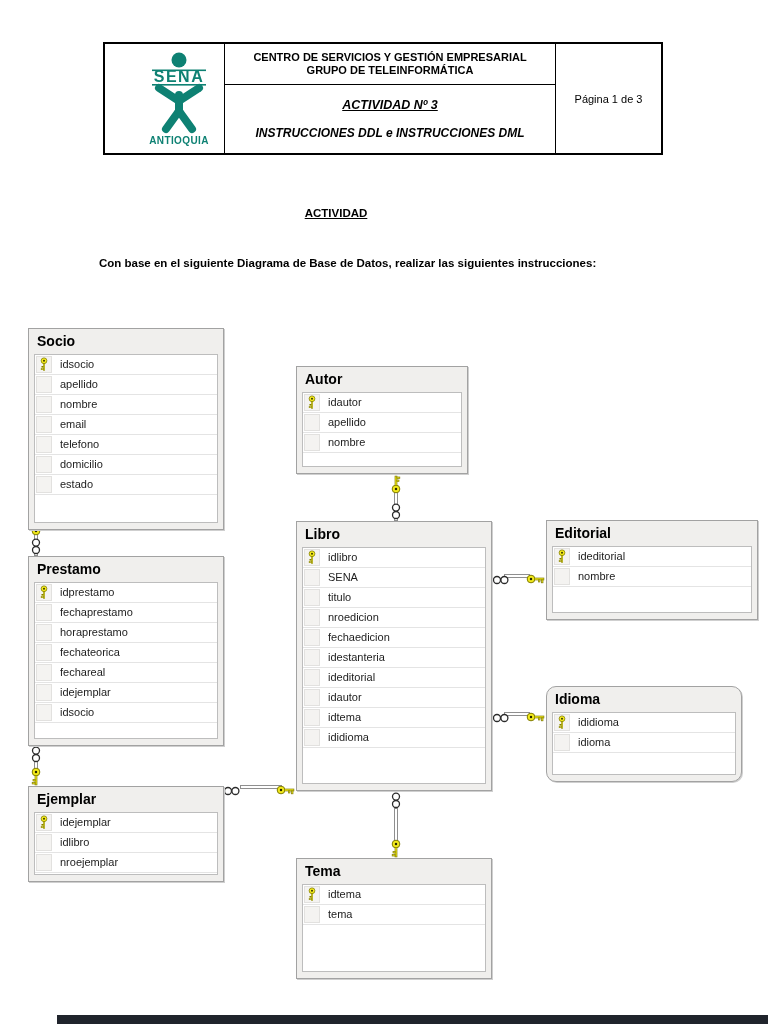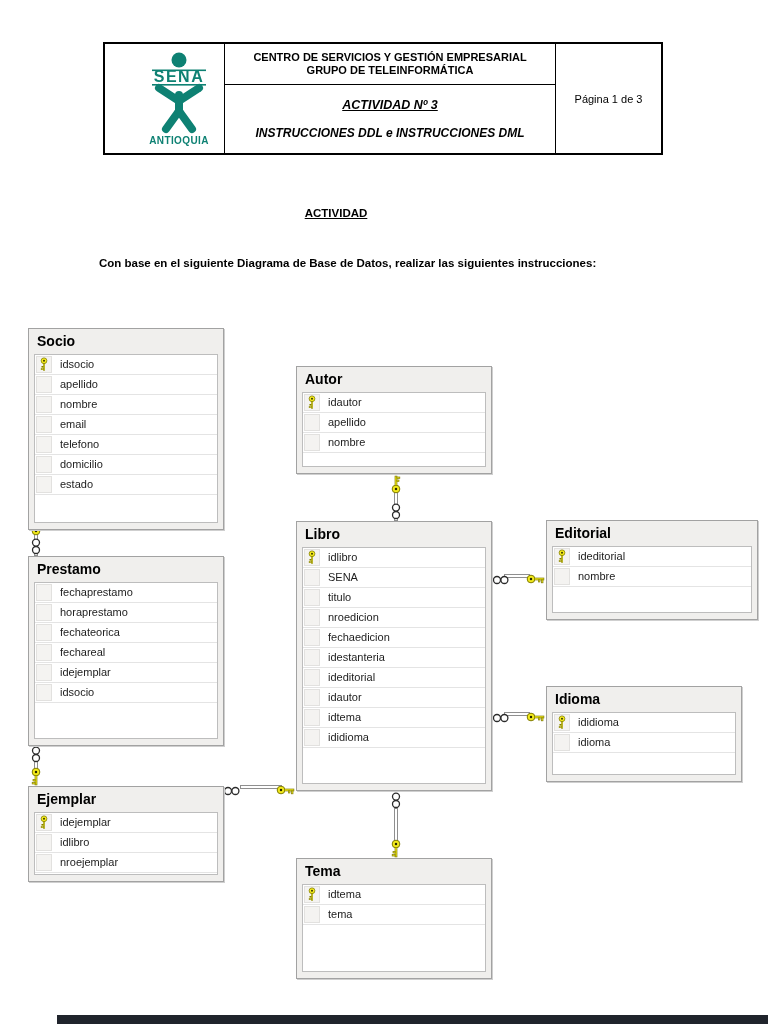--- a/index.html
+++ b/index.html
@@ -217,21 +217,21 @@
           <div class="frow">
             <div class="ficon"></div>
             <div class="flabel">domicilio</div>
           </div>
           <div class="frow">
             <div class="ficon"></div>
             <div class="flabel">estado</div>
           </div>
         </div>
       </div>
-      <div class="tbl" style="left: 296px; top: 366px; width: 196px; height: 108px;">
+      <div class="tbl" style="left: 296px; top: 366px; width: 172px; height: 108px;">
         <div class="tbl-title">Autor</div>
         <div class="tbl-body">
           <div class="frow">
             <div class="ficon">
               <svg width="8" height="15" viewBox="0 0 12 24">
                 <g transform="translate(12,0) rotate(90)">
                   <circle cx="6" cy="6" r="4.6" fill="#F4EC1B" stroke="#7F7A00" stroke-width="1.2"></circle>
                   <rect x="10" y="4.8" width="11.5" height="2.4" fill="#F4EC1B" stroke="#7F7A00" stroke-width="0.8"></rect>
                   <rect x="15" y="7" width="1.8" height="2.6" fill="#F4EC1B" stroke="#7F7A00" stroke-width="0.8"></rect>
                   <rect x="18.6" y="7" width="1.8" height="3.6" fill="#F4EC1B" stroke="#7F7A00" stroke-width="0.8"></rect>
@@ -326,20 +326,34 @@
           <div class="frow">
             <div class="ficon"></div>
             <div class="flabel">nombre</div>
           </div>
         </div>
       </div>
       <div class="tbl" style="left: 28px; top: 556px; width: 196px; height: 190px;">
         <div class="tbl-title">Prestamo</div>
         <div class="tbl-body">
           <div class="frow">
+            <div class="ficon">
+              <svg width="8" height="15" viewBox="0 0 12 24">
+                <g transform="translate(12,0) rotate(90)">
+                  <circle cx="6" cy="6" r="4.6" fill="#F4EC1B" stroke="#7F7A00" stroke-width="1.2"></circle>
+                  <rect x="10" y="4.8" width="11.5" height="2.4" fill="#F4EC1B" stroke="#7F7A00" stroke-width="0.8"></rect>
+                  <rect x="15" y="7" width="1.8" height="2.6" fill="#F4EC1B" stroke="#7F7A00" stroke-width="0.8"></rect>
+                  <rect x="18.6" y="7" width="1.8" height="3.6" fill="#F4EC1B" stroke="#7F7A00" stroke-width="0.8"></rect>
+                  <circle cx="6" cy="6" r="1.5" fill="#2a2800"></circle>
+                </g>
+              </svg>
+            </div>
+            <div class="flabel">idprestamo</div>
+          </div>
+          <div class="frow">
             <div class="ficon"></div>
             <div class="flabel">fechaprestamo</div>
           </div>
           <div class="frow">
             <div class="ficon"></div>
             <div class="flabel">horaprestamo</div>
           </div>
           <div class="frow">
             <div class="ficon"></div>
             <div class="flabel">fechateorica</div>
@@ -351,21 +365,21 @@
           <div class="frow">
             <div class="ficon"></div>
             <div class="flabel">idejemplar</div>
           </div>
           <div class="frow">
             <div class="ficon"></div>
             <div class="flabel">idsocio</div>
           </div>
         </div>
       </div>
-      <div class="tbl" style="left: 546px; top: 686px; width: 196px; height: 96px;">
+      <div class="tbl" style="left: 546px; top: 686px; width: 196px; height: 96px; border-radius: 10px;">
         <div class="tbl-title">Idioma</div>
         <div class="tbl-body">
           <div class="frow">
             <div class="ficon">
               <svg width="8" height="15" viewBox="0 0 12 24">
                 <g transform="translate(12,0) rotate(90)">
                   <circle cx="6" cy="6" r="4.6" fill="#F4EC1B" stroke="#7F7A00" stroke-width="1.2"></circle>
                   <rect x="10" y="4.8" width="11.5" height="2.4" fill="#F4EC1B" stroke="#7F7A00" stroke-width="0.8"></rect>
                   <rect x="15" y="7" width="1.8" height="2.6" fill="#F4EC1B" stroke="#7F7A00" stroke-width="0.8"></rect>
                   <rect x="18.6" y="7" width="1.8" height="3.6" fill="#F4EC1B" stroke="#7F7A00" stroke-width="0.8"></rect>

